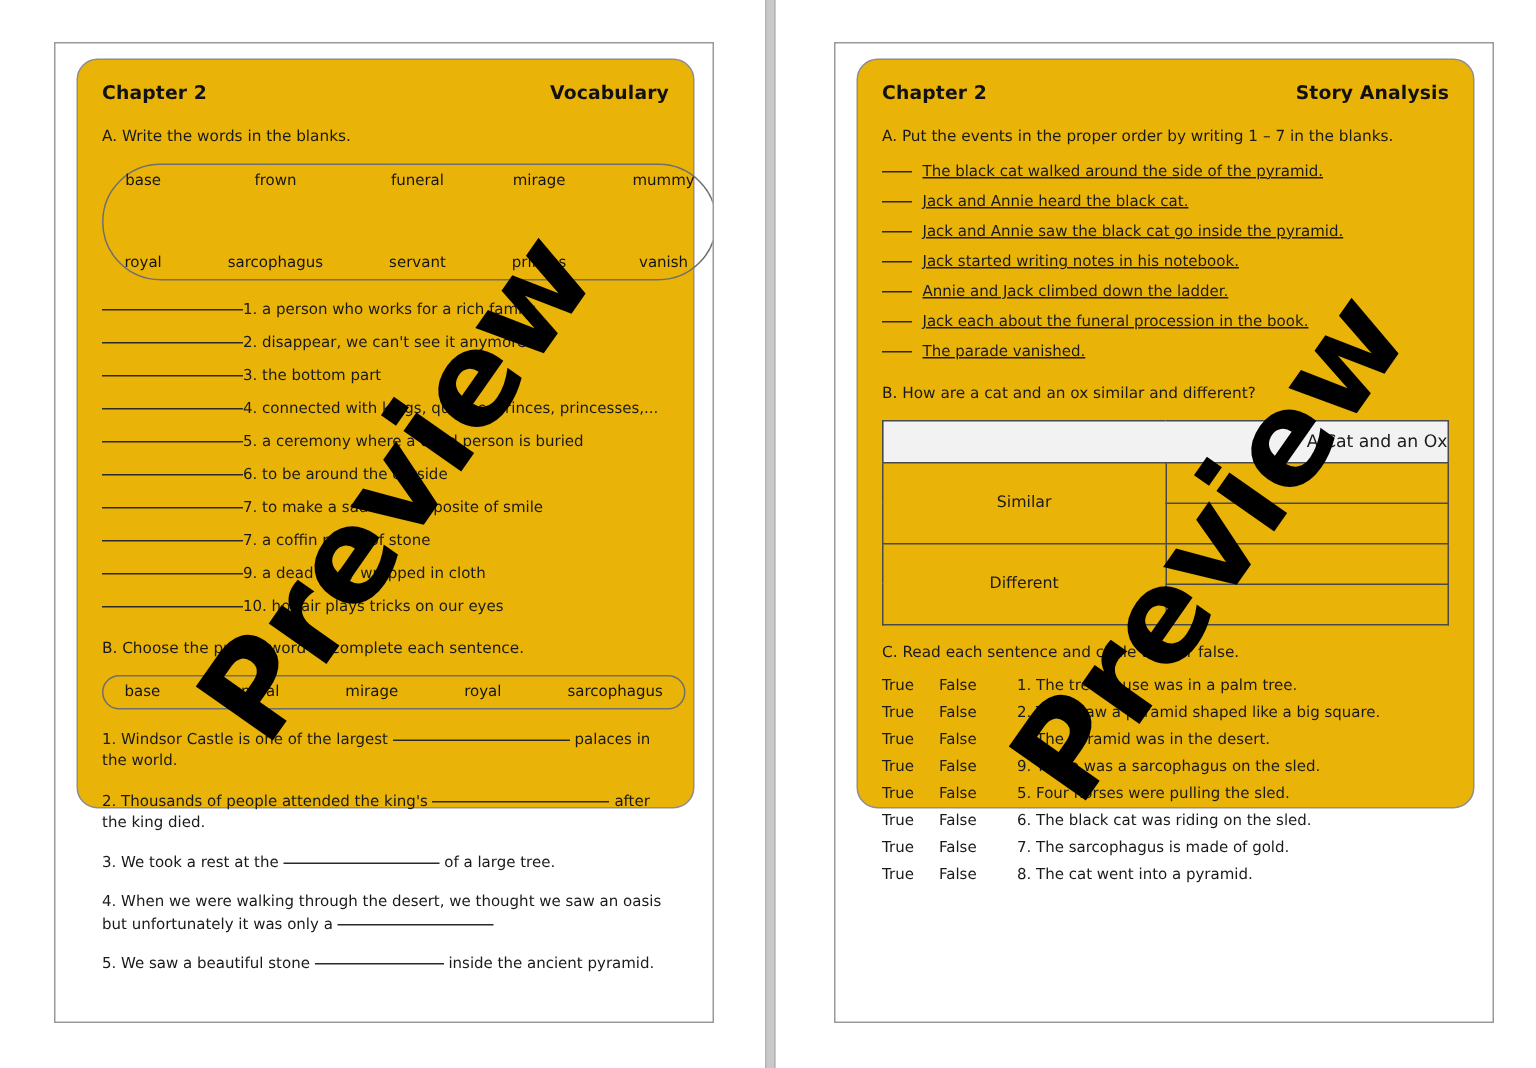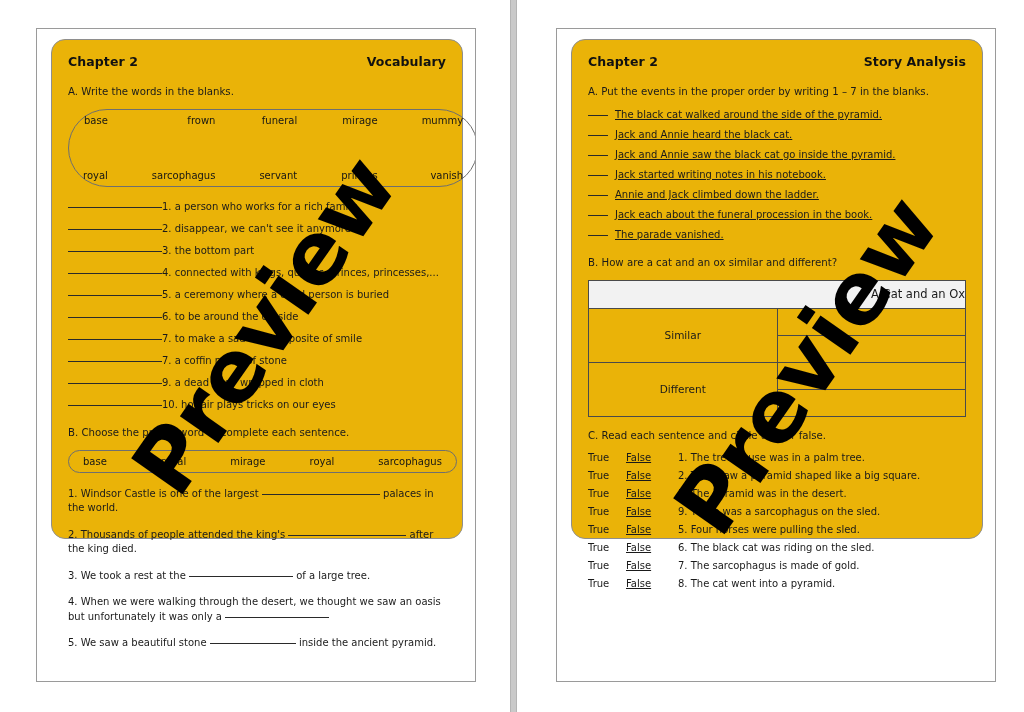--- a/index.html
+++ b/index.html
@@ -76,21 +76,21 @@
     padding: 5px 14px;
     display: table;
   }
   .wordbank.two-row { width: 330px; }
   .wordbank.one-row { width: 320px; }
   .wb-grid {
     display: grid;
     grid-template-columns: repeat(5, 1fr);
     column-gap: 6px;
     row-gap: 1px;
-    text-align: right;
+    text-align: center;
     font-size: 10px;
     color: #151515;
     gap: 44px;
   }
   .wb-grid.single { row-gap: 0; }
   .wb-cell { white-space: nowrap; }
 
   
   .blank-list { margin-bottom: 6px; }
   .blank-row {
@@ -171,21 +171,21 @@
   .cmp-inner-top { border-bottom: 1px solid #8a8a8a; }
 
   
   .tf-row {
     font-size: 10px;
     color: #1a1a1a;
     margin-bottom: 7px;
     white-space: nowrap;
   }
   .tf-true  { display: inline-block; width: 38px; }
-  .tf-false { display: inline-block; width: 52px; text-decoration: underline; }
+  .tf-false { display: inline-block; width: 52px; }
 
   
   .watermark {
     position: absolute;
     left: 0; top: 0;
     width: 100%; height: 100%;
     pointer-events: none;
     overflow: hidden;
   }
   .watermark span {

